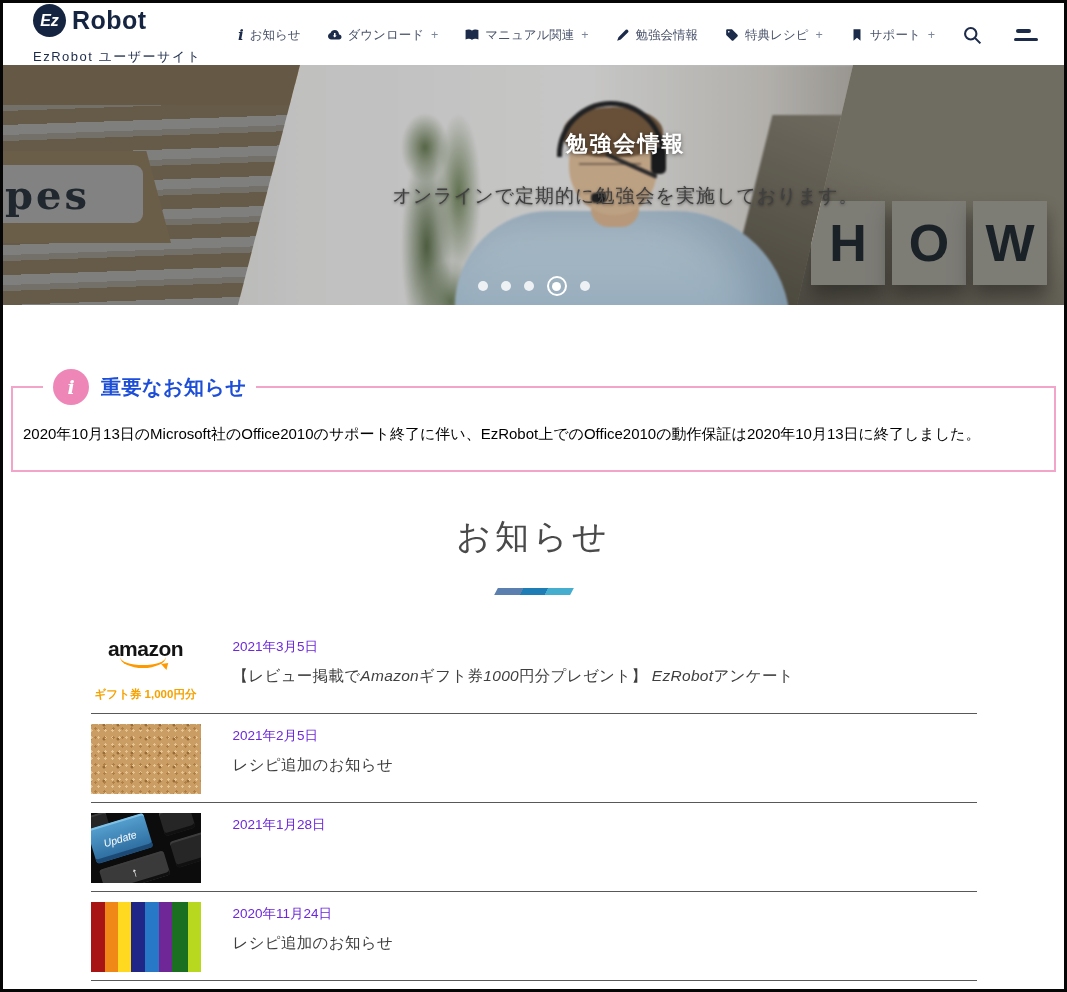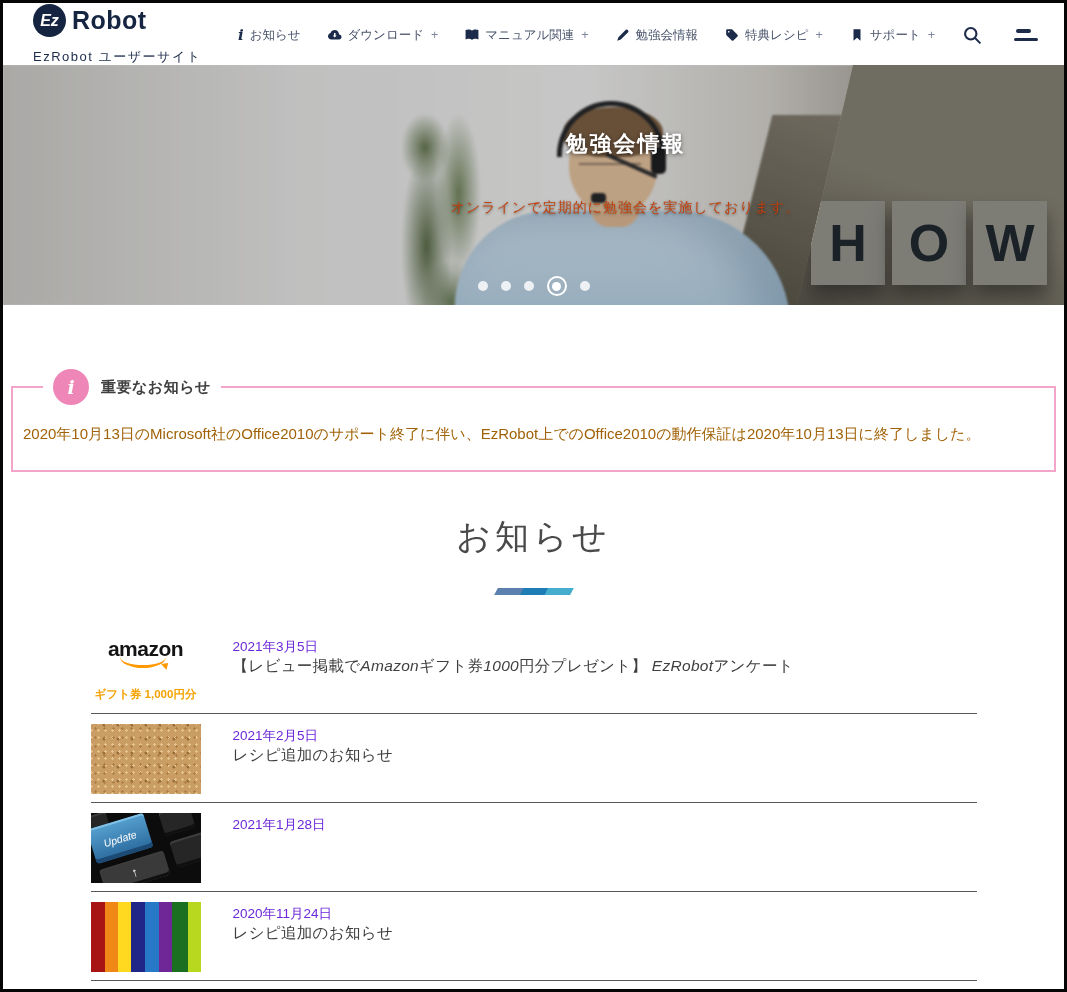--- a/index.html
+++ b/index.html
@@ -55,44 +55,44 @@
     repeating-linear-gradient(178deg,#efece3 0 10px,#d8d0bd 10px 16px,#c0a87f 16px 30px)}
   .folder-tab{position:absolute;left:-8px;top:86px;width:176px;height:92px;background:#c9ac7d;clip-path:polygon(0 0,86% 0,100% 100%,0 100%);border-radius:10px 20px 0 0}
   .folder-label{position:absolute;left:-10px;top:100px;width:150px;height:58px;background:#f3f1ea;border-radius:9px;display:flex;align-items:center;padding-left:12px;font-family:"DejaVu Serif",serif;font-weight:bold;font-size:40px;color:#3a444b;letter-spacing:3px}
   .how-bg{position:absolute;inset:0;background:linear-gradient(200deg,#d2c8ad 0 52%,#b0a68c 80%,#8e8570 100%)}
   .how-tiles{position:absolute;left:14px;top:136px;display:flex;gap:7px}
   .how-tile{width:74px;height:84px;background:#ebe6d4;box-shadow:0 12px 18px rgba(40,35,25,.5);display:flex;align-items:center;justify-content:center;font-size:52px;font-weight:800;color:#2e383e;font-family:"Liberation Sans",sans-serif}
   .side-shade{position:absolute;inset:0;background:rgba(5,8,15,.48)}
 
   .hero-content{position:absolute;top:0;left:292px;right:108px;display:flex;flex-direction:column;align-items:center;text-align:center}
   .hero-title{margin-top:64px;font-size:22px;font-weight:bold;color:#fff;letter-spacing:2px;text-shadow:0 1px 4px rgba(0,0,0,.55)}
-  .hero-sub{margin-top:40px;font-size:14px;color:#c2410c;text-shadow:0 1px 3px rgba(0,0,0,.5);letter-spacing:1px}
+  .hero-sub{margin-top:24px;font-size:19px;color:#404040;text-shadow:0 1px 3px rgba(0,0,0,.5);letter-spacing:1px}
   .hero-cta{margin-top:15px;background:#a98e4f;border:none;color:#fff;font-size:13.5px;padding:9px 22px;letter-spacing:1.5px;cursor:pointer;font-family:inherit}
   .dots{position:absolute;bottom:9px;left:0;right:0;display:flex;justify-content:center;align-items:center;gap:13px}
   .dot{width:10px;height:10px;border-radius:50%;background:rgba(255,255,255,.82);cursor:pointer;flex:none}
   .dot.active{width:20px;height:20px;background:transparent;border:2px solid #fff;display:flex;align-items:center;justify-content:center}
   .dot.active::after{content:"";width:9px;height:9px;border-radius:50%;background:#fff}
 
   
   .notice{margin:64px 8px 0;border:2px solid #f2a5c9;padding:18px 10px 24px}
   .notice legend{margin-left:20px;padding:0 10px;display:flex;align-items:center;gap:12px}
   .notice-i{width:36px;height:36px;border-radius:50%;background:#ee86b8;color:#fff;display:flex;align-items:center;justify-content:center;font-family:"DejaVu Serif",serif;font-style:italic;font-weight:bold;font-size:19px}
-  .notice-title{color:#404040;font-weight:bold;font-size:15px;letter-spacing:.5px}
-  .notice-body{font-size:15px;color:#a16207;line-height:1.5}
+  .notice-title{color:#1d4ed8;font-weight:bold;font-size:20px;letter-spacing:.5px}
+  .notice-body{font-size:15px;color:#000000;line-height:1.5}
 
   
   .news{margin-top:42px}
   .news-heading{text-align:center;font-size:34px;font-weight:400;color:#4a4a4a;letter-spacing:4px}
   .news-divider{width:76px;height:7px;margin:28px auto 0;transform:skewX(-28deg);background:linear-gradient(90deg,#5b7fae 0 34%,#1f7db6 34% 66%,#45aecf 66% 100%)}
   .news-list{width:886px;margin:30px auto 0}
   .news-row{display:flex;gap:32px;padding:10px 0 8px;border-bottom:1px solid #585858;cursor:pointer}
   .thumb{width:110px;height:70px;flex:none;position:relative;overflow:hidden}
   .news-txt{padding-top:3px}
   .news-date{font-size:13.5px;color:#6d28d9}
-  .news-title{font-size:15.5px;color:#3f3f3f;letter-spacing:.3px}
+  .news-title{font-size:15.5px;color:#3f3f3f;margin-top:10px;letter-spacing:.3px}
   .news-title .it{font-style:italic}
 
   
   .thumb-amazon{display:flex;flex-direction:column;align-items:center;justify-content:center;background:#fff}
   .az-logo{font-size:21px;font-weight:bold;color:#131313;letter-spacing:-.5px;line-height:1}
   .az-smile{width:46px;height:11px;border-bottom:3px solid #f90;border-radius:0 0 50% 50% / 0 0 100% 100%;margin-top:-2px;position:relative;margin-left:-6px}
   .az-smile::after{content:"";position:absolute;right:-3px;bottom:-4px;width:0;height:0;border-left:6px solid #f90;border-top:4px solid transparent;border-bottom:4px solid transparent;transform:rotate(-42deg)}
   .az-caption{margin-top:19px;font-size:11.5px;font-weight:bold;color:#f5a200;white-space:nowrap}
   
   .thumb-cork{background-color:#c99d63;background-image:
@@ -187,20 +187,26 @@
       <div class="man-head"></div>
       <div class="man-hair"></div>
       <div class="headset-band"></div>
       <div class="headset-ear"></div>
       <div class="glasses"></div>
       <div class="headset-mic"></div>
       <div class="mic-tip"></div>
     </div>
     <div class="hero-center-shade"></div>
 
+    <div class="hero-side hero-side-left">
+      <div class="folder-files"></div>
+      <div class="folder-tab"></div>
+      <div class="folder-label">pes</div>
+      <div class="side-shade"></div>
+    </div>
 
     <div class="hero-side hero-side-right">
       <div class="how-bg"></div>
       <div class="how-tiles">
         <div class="how-tile">H</div>
         <div class="how-tile">O</div>
         <div class="how-tile">W</div>
       </div>
       <div class="side-shade"></div>
     </div>

